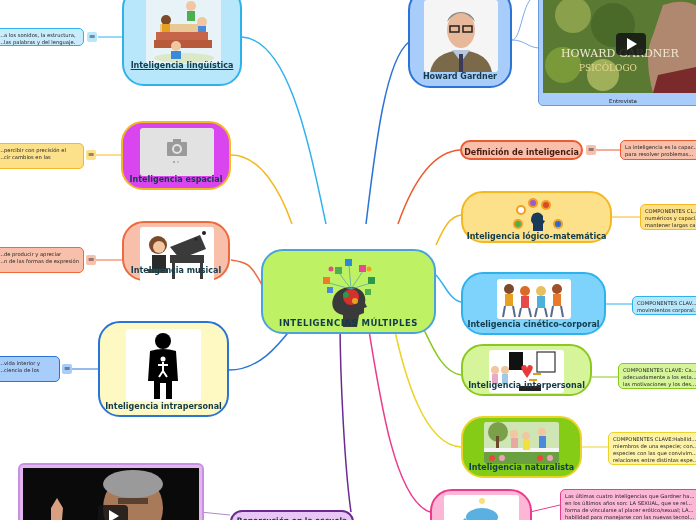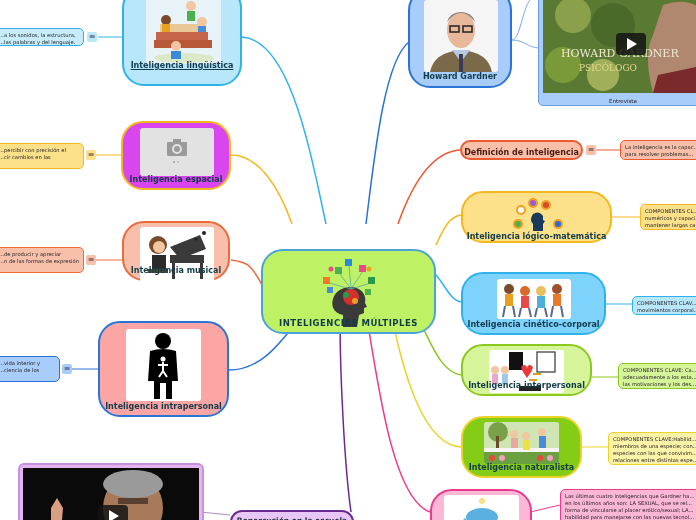--- a/index.html
+++ b/index.html
@@ -134,21 +134,21 @@
     </svg>
   </div>
   <div class="title" style="bottom:4px;">Inteligencia musical</div>
 </div>
 <div class="note" style="left:-6px;top:247px;width:90px;height:26px;background:#f8c0aa;border-color:#ec6a3c;">
   <div>...de producir y apreciar</div>
   <div>...n de las formas de expresión</div>
 </div>
 <div class="noteicon" style="left:86px;top:255px;background:#f8c0aa;">≡</div>
 
-<div class="node" style="left:98px;top:321px;width:131px;height:96px;background:#fca5a5;border-color:#2a74d6;">
+<div class="node" style="left:98px;top:321px;width:131px;height:96px;background:#fef9c3;border-color:#2a74d6;">
   <div class="img" style="left:26px;top:6px;width:75px;height:72px;">
     <svg width="75" height="72" viewBox="0 0 75 72">
       <circle cx="37" cy="12" r="8" fill="#000"></circle>
       <path d="M24 22 Q37 18 50 22 L52 52 L46 52 L46 70 L40 70 L40 54 L34 54 L34 70 L28 70 L28 52 L22 52 Z" fill="#000"></path>
       <circle cx="37" cy="30" r="2.5" fill="#fff"></circle>
       <path d="M37 33 L37 42 M32 36 L42 36 M37 42 L33 48 M37 42 L41 48" stroke="#fff" stroke-width="2" fill="none"></path>
     </svg>
   </div>
   <div class="title" style="bottom:4px;">Inteligencia intrapersonal</div>
 </div>

